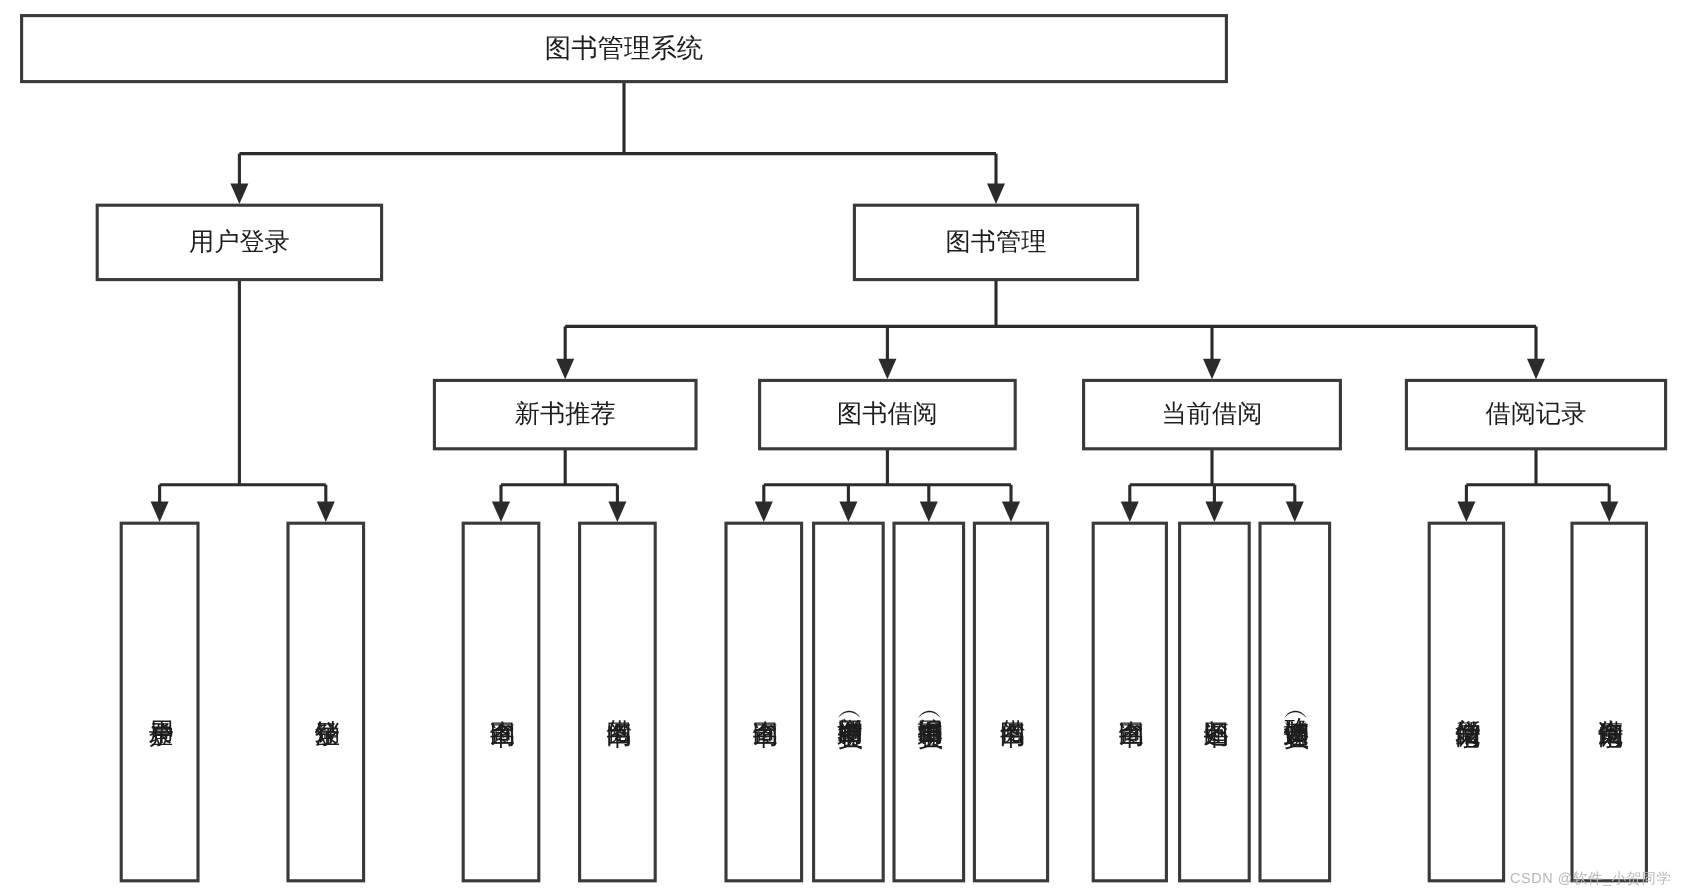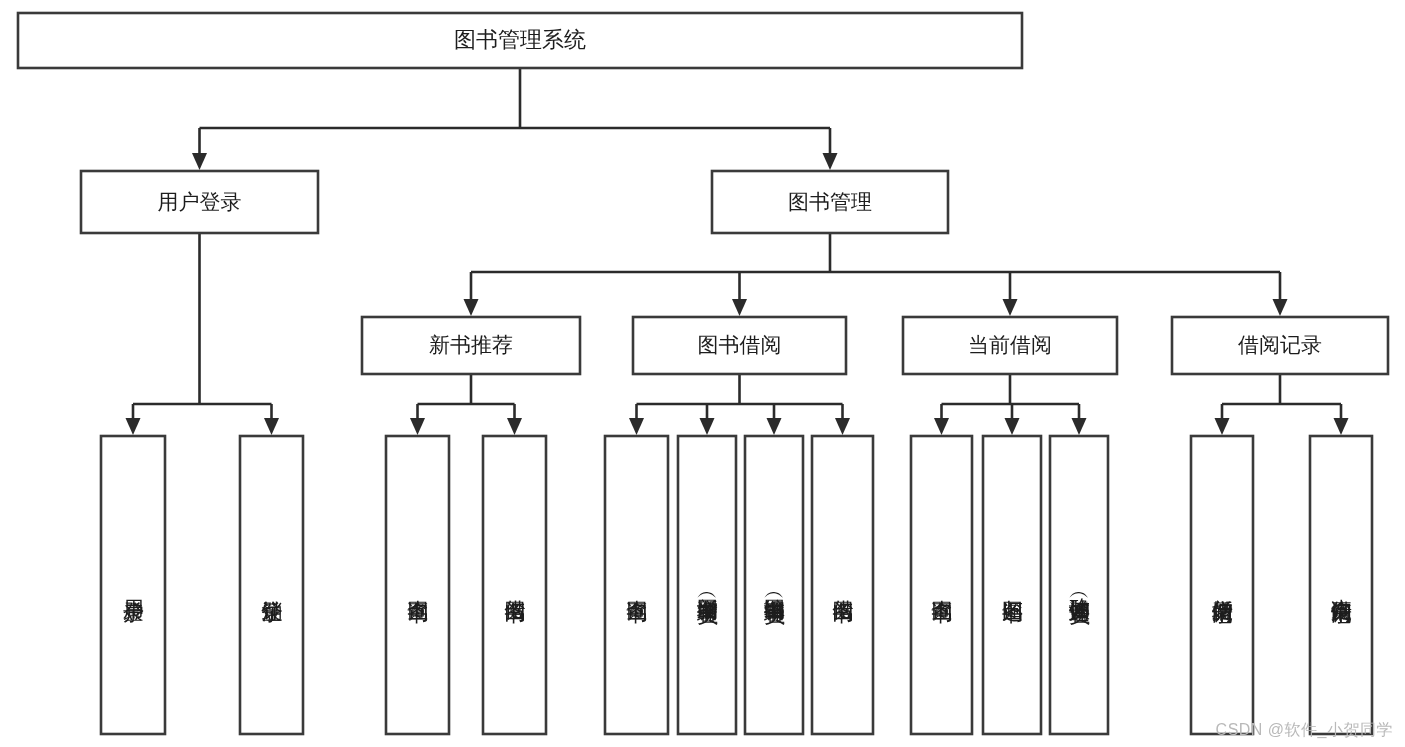--- a/index.html
+++ b/index.html
@@ -74,21 +74,21 @@
     color: #1d1d1d;
     letter-spacing: 1px;
     text-align: center;
     white-space: pre;
   }
   .watermark {
     position: absolute;
     right: 12px;
     bottom: 6px;
     font-family: "Liberation Sans", "DejaVu Sans", sans-serif;
-    font-size: 16px;
+    font-size: 12px;
     color: #b9b9b9;
     letter-spacing: 0.5px;
     user-select: none;
     white-space: nowrap;
   }
 </style>
 </head>
 <body>
 
 <div id="diagram-root">

